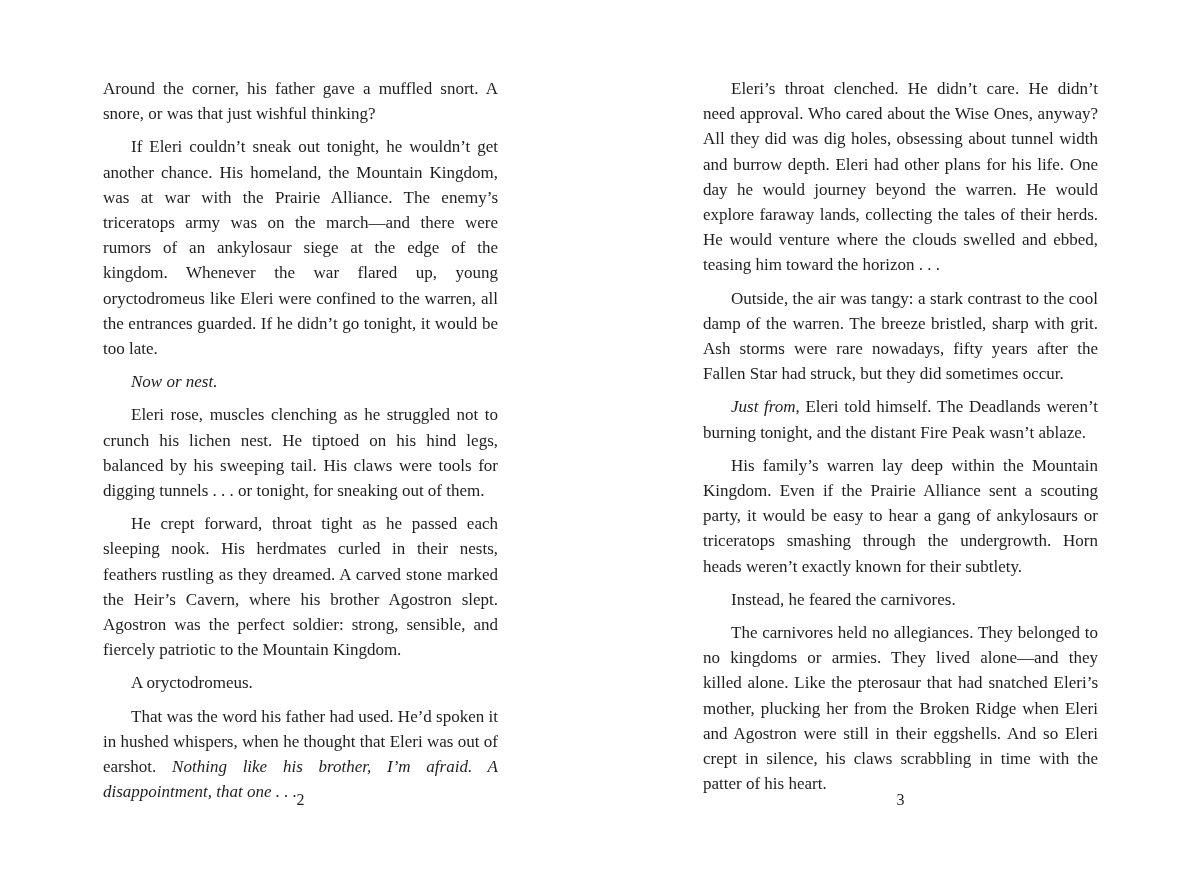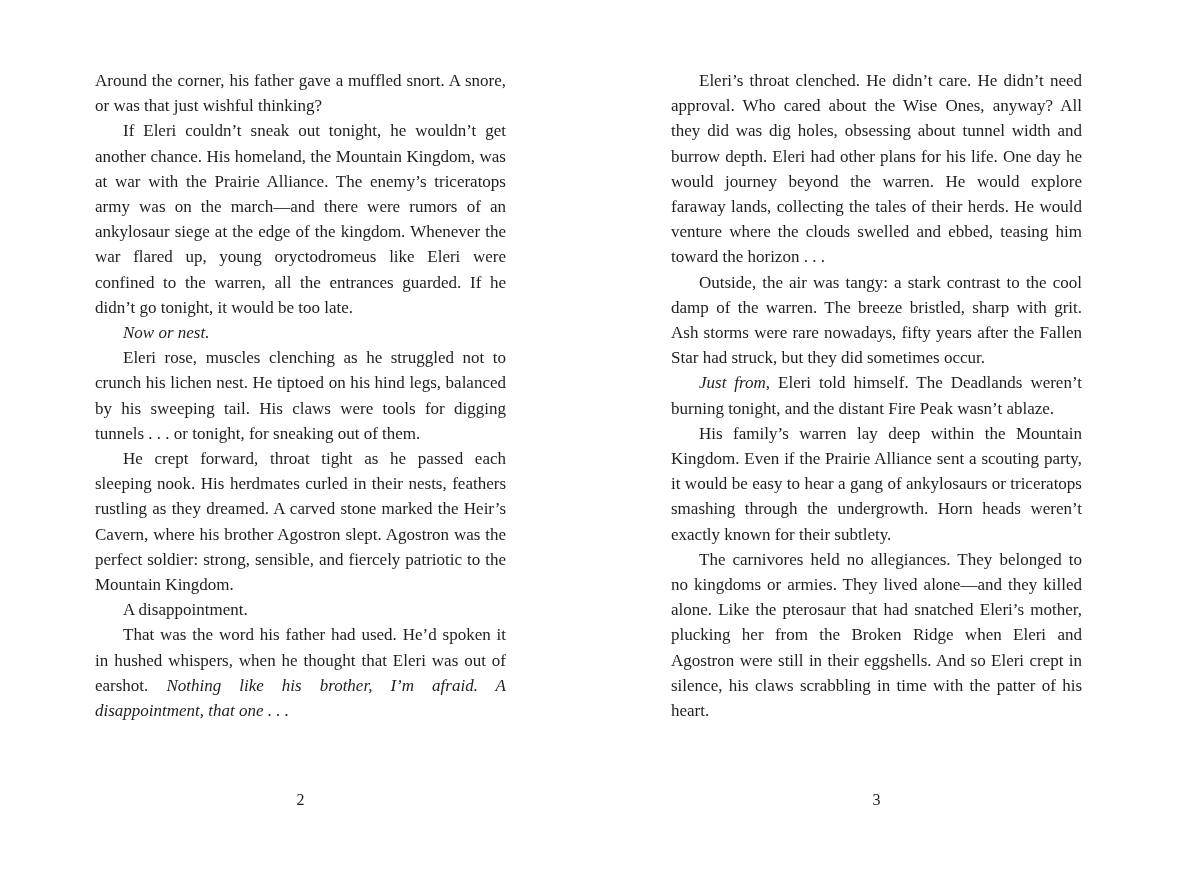--- a/index.html
+++ b/index.html
@@ -16,33 +16,33 @@
     font-family: "Liberation Serif", "DejaVu Serif", serif;
     color: #1e1e1e;
   }
   .page {
     position: absolute;
     top: 0;
     width: 600px;
     height: 872px;
   }
   .page-left  { left: 0; }
-  .page-right { left: 576px; }
+  .page-right { left: 600px; }
   .text-block {
     position: absolute;
     top: 68px;
     width: 411px;
     font-size: 17px;
     line-height: 25.2px;
     text-align: justify;
   }
   .page-left  .text-block { left: 95px; }
   .page-right .text-block { left: 95px; }
   .text-block p {
-    margin: 0;
+    margin: 8px;
     padding: 0;
     text-indent: 28px;
   }
   .text-block p.no-indent {
     text-indent: 0;
   }
   .text-block em {
     font-style: italic;
   }
   .page-number {
@@ -61,30 +61,31 @@
 
 <div class="spread">
 
   <div class="page page-left">
     <div class="text-block">
         <p class="no-indent"><span>Around the corner, his father gave a muffled snort. A snore, or was that just wishful thinking?</span></p>
         <p><span>If Eleri couldn’t sneak out tonight, he wouldn’t get another chance. His homeland, the Mountain Kingdom, was at war with the Prairie Alliance. The enemy’s triceratops army was on the march—and there were rumors of an ankylosaur siege at the edge of the kingdom. Whenever the war flared up, young oryctodromeus like Eleri were confined to the warren, all the entrances guarded. If he didn’t go tonight, it would be too late.</span></p>
         <p><em>Now or nest.</em></p>
         <p><span>Eleri rose, muscles clenching as he struggled not to crunch his lichen nest. He tiptoed on his hind legs, balanced by his sweeping tail. His claws were tools for digging tunnels&nbsp;.&nbsp;.&nbsp;. or tonight, for sneaking out of them.</span></p>
         <p><span>He crept forward, throat tight as he passed each sleeping nook. His herdmates curled in their nests, feathers rustling as they dreamed. A carved stone marked the Heir’s Cavern, where his brother Agostron slept. Agostron was the perfect soldier: strong, sensible, and fiercely patriotic to the Mountain Kingdom.</span></p>
-        <p><span>A disappointment.</span></p>
+        <p><span>A oryctodromeus.</span></p>
         <p><span>That was the word his father had used. He’d spoken it in hushed whispers, when he thought that Eleri was out of earshot. </span><em>Nothing like his brother, I’m afraid. A disappointment, that one&nbsp;.&nbsp;.&nbsp;.</em></p>
       </div>
     <div class="page-number">2</div>
   </div>
 
   <div class="page page-right">
     <div class="text-block">
         <p><span>Eleri’s throat clenched. He didn’t care. He didn’t need approval. Who cared about the Wise Ones, anyway? All they did was dig holes, obsessing about tunnel width and burrow depth. Eleri had other plans for his life. One day he would journey beyond the warren. He would explore faraway lands, collecting the tales of their herds. He would venture where the clouds swelled and ebbed, teasing him toward the horizon&nbsp;.&nbsp;.&nbsp;.</span></p>
         <p><span>Outside, the air was tangy: a stark contrast to the cool damp of the warren. The breeze bristled, sharp with grit. Ash storms were rare nowadays, fifty years after the Fallen Star had struck, but they did sometimes occur.</span></p>
         <p><em>Just from,</em><span> Eleri told himself. The Deadlands weren’t burning tonight, and the distant Fire Peak wasn’t ablaze.</span></p>
         <p><span>His family’s warren lay deep within the Mountain Kingdom. Even if the Prairie Alliance sent a scouting party, it would be easy to hear a gang of ankylosaurs or triceratops smashing through the undergrowth. Horn heads weren’t exactly known for their subtlety.</span></p>
+        <p><span>Instead, he feared the carnivores.</span></p>
         <p><span>The carnivores held no allegiances. They belonged to no kingdoms or armies. They lived alone—and they killed alone. Like the pterosaur that had snatched Eleri’s mother, plucking her from the Broken Ridge when Eleri and Agostron were still in their eggshells. And so Eleri crept in silence, his claws scrabbling in time with the patter of his heart.</span></p>
       </div>
     <div class="page-number">3</div>
   </div>
 
 </div>
 
 </body></html>

